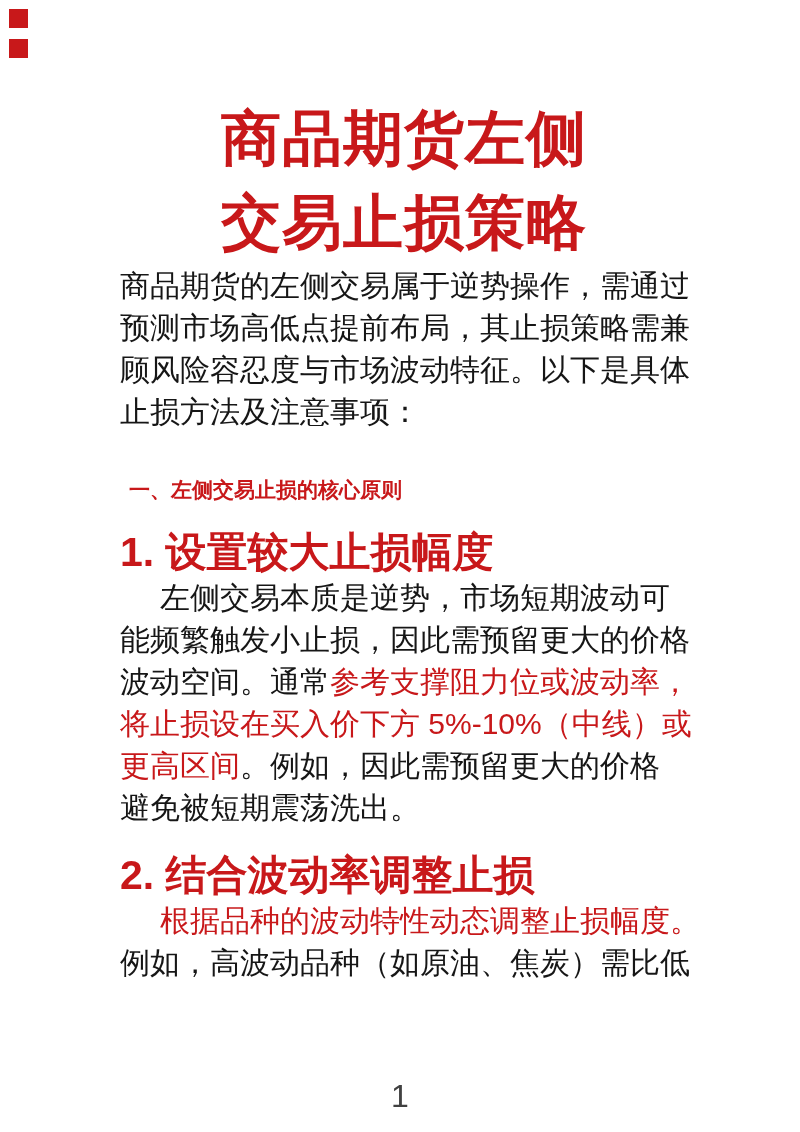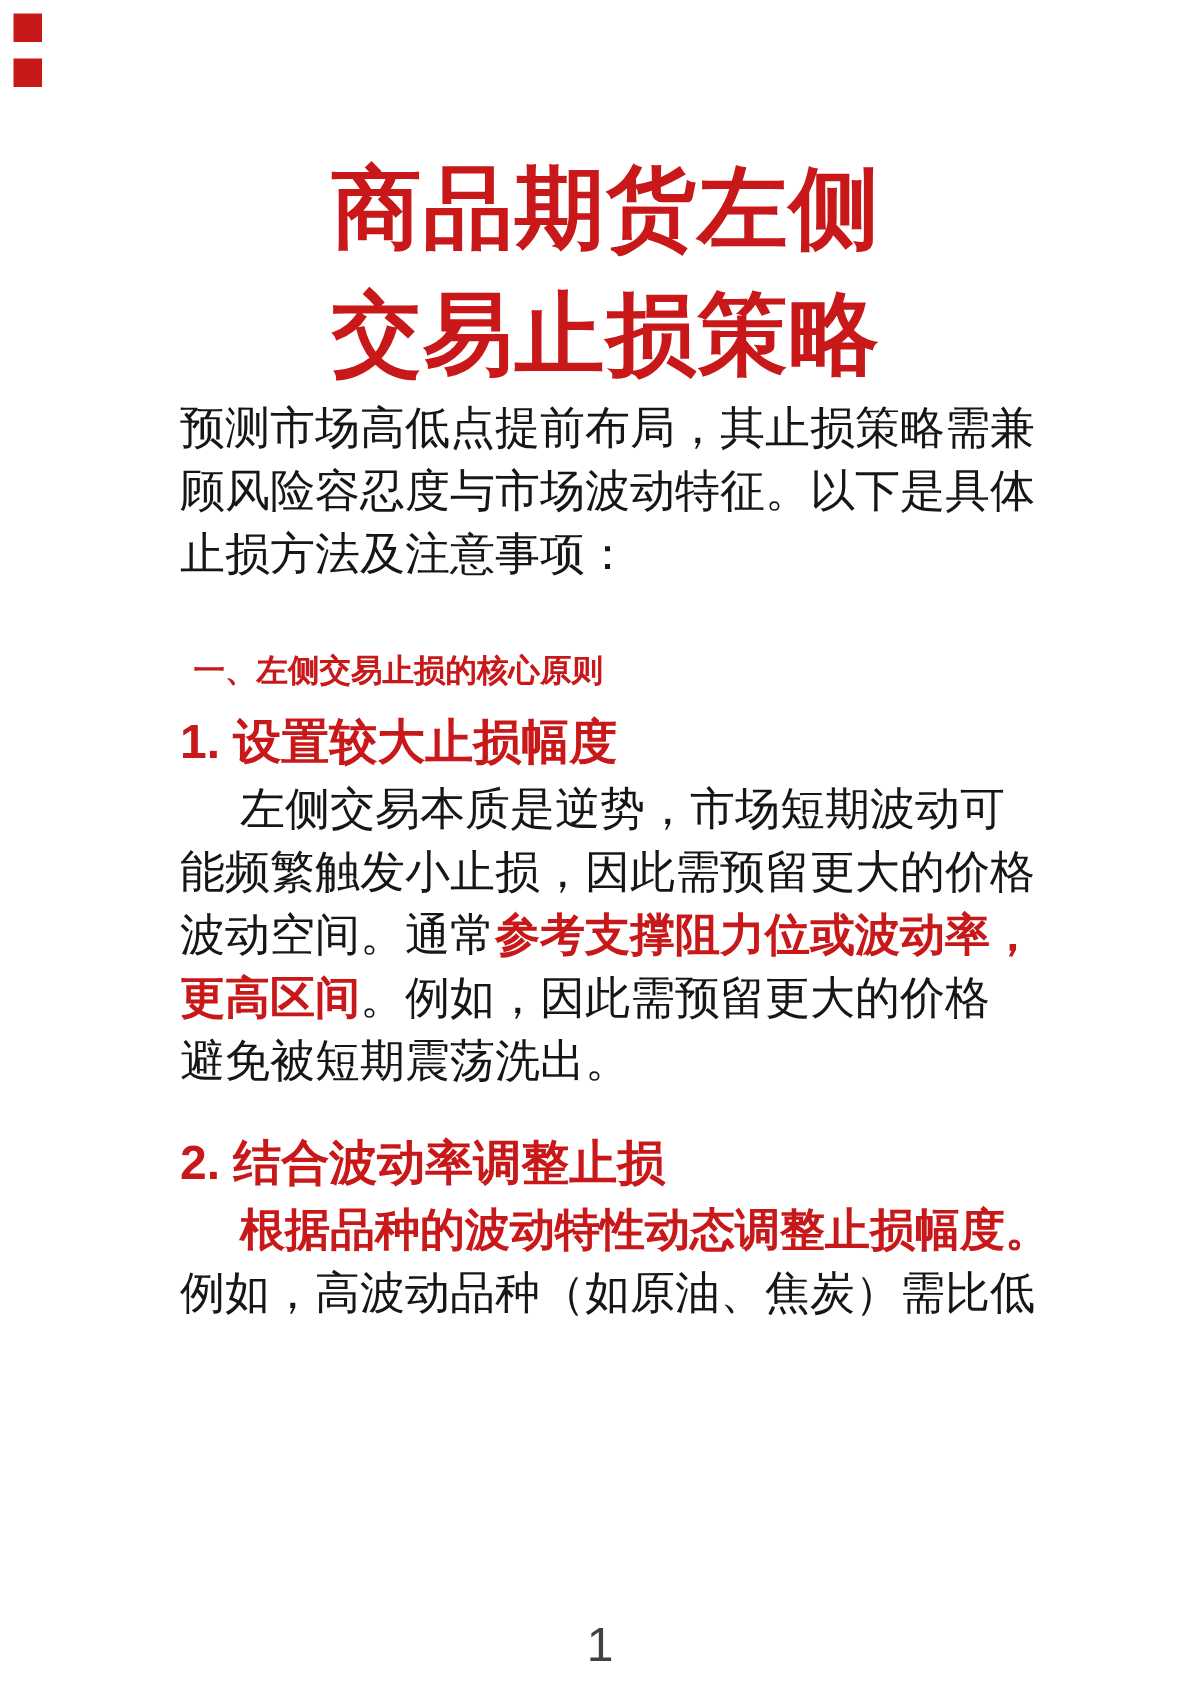--- a/index.html
+++ b/index.html
@@ -44,37 +44,37 @@
   .title-line{display:block;}
 
   
   .tline{
     font-size:30px;
     line-height:42px;
     color:var(--ink);
     white-space:nowrap;
   }
   .tline.indent{padding-left:40px;}
-  .seg-red{color:var(--red);font-weight:bold;}
+  .seg-red{color:var(--red);font-weight:normal;}
   .seg-black{color:var(--ink);}
 
   .intro{margin-top:0;}
 
   .sec-heading{
     margin:36px 0 0 0;
     padding-left:9px;
     font-size:21px;
     line-height:42px;
     font-weight:bold;
     color:var(--red);
     white-space:nowrap;
   }
   .item-heading{
-    margin:4px 0 0 0;
-    font-size:32px;
+    margin:20px 0 0 0;
+    font-size:41px;
     line-height:42px;
     font-weight:bold;
     color:var(--red);
     white-space:nowrap;
   }
   .item-heading.item2{margin-top:25px;}
   .para{margin-top:4px;}
 
   .footer{
     position:absolute;
@@ -95,32 +95,34 @@
 
   <div class="decor-square sq1"></div>
   <div class="decor-square sq2"></div>
 
   <h1 class="title">
     <span class="title-line">商品期货左侧</span>
     <span class="title-line">交易止损策略</span>
   </h1>
 
   <div class="intro">
+      <div class="tline"><span class="seg-black">商品期货的左侧交易属于逆势操作，需通过</span></div>
       <div class="tline"><span class="seg-black">预测市场高低点提前布局，其止损策略需兼</span></div>
       <div class="tline"><span class="seg-black">顾风险容忍度与市场波动特征。以下是具体</span></div>
       <div class="tline"><span class="seg-black">止损方法及注意事项：</span></div>
     </div>
 
   <h2 class="sec-heading">一、左侧交易止损的核心原则</h2>
 
   <h3 class="item-heading">1. 设置较大止损幅度</h3>
   <div class="para">
       <div class="tline indent"><span class="seg-black">左侧交易本质是逆势，市场短期波动可</span></div>
       <div class="tline"><span class="seg-black">能频繁触发小止损，因此需预留更大的价格</span></div>
       <div class="tline"><span class="seg-black">波动空间。通常</span><span class="seg-red">参考支撑阻力位或波动率，</span></div>
+      <div class="tline"><span class="seg-red">将止损设在买入价下方 5%-10%（中线）或</span></div>
       <div class="tline"><span class="seg-red">更高区间</span><span class="seg-black">。例如，因此需预留更大的价格</span></div>
       <div class="tline"><span class="seg-black">避免被短期震荡洗出。</span></div>
     </div>
 
   <h3 class="item-heading item2">2. 结合波动率调整止损</h3>
   <div class="para">
       <div class="tline indent"><span class="seg-red">根据品种的波动特性动态调整止损幅度。</span></div>
       <div class="tline"><span class="seg-black">例如，高波动品种（如原油、焦炭）需比低</span></div>
     </div>
 

